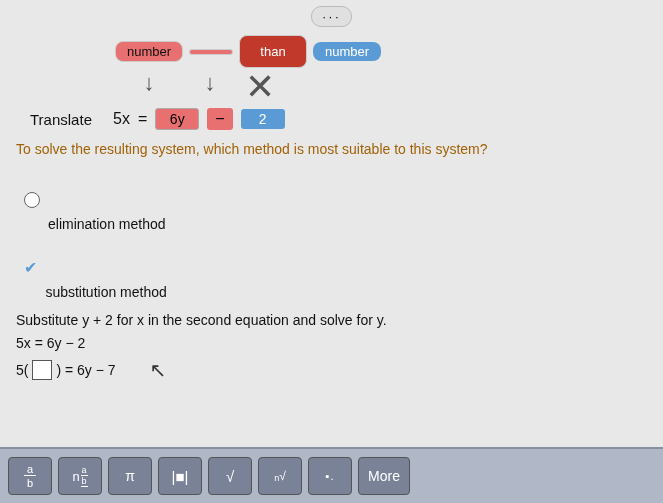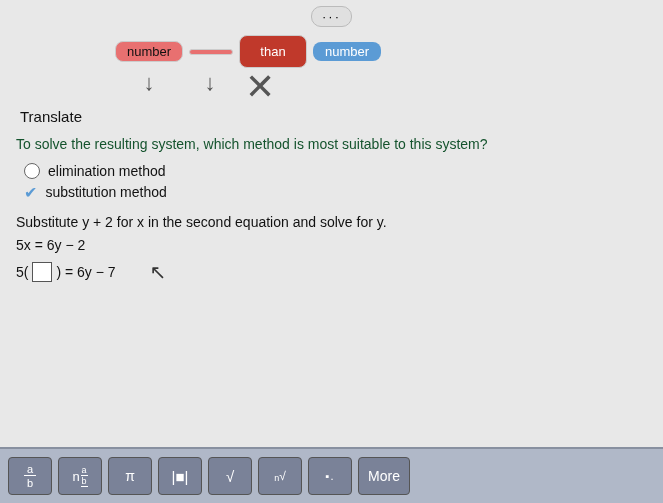--- a/index.html
+++ b/index.html
@@ -86,20 +86,21 @@
       width: 30px;
       text-align: center;
       margin-left: 6px;
     }
 
     .translate-row {
       display: flex;
       align-items: center;
       gap: 8px;
       margin-top: 0px;
+      margin-left: 10px;
     }
 
     .translate-label {
       font-size: 15px;
       color: #111;
       min-width: 75px;
     }
 
     .equation-parts {
       display: flex;
@@ -131,21 +132,21 @@
     .eq-dash {
       font-size: 16px;
       background: #e87070;
       padding: 2px 8px;
       border-radius: 3px;
     }
 
     .question-text {
       padding: 10px 16px 6px 16px;
       font-size: 14px;
-      color: #14532d;
+      color: #a16207;
       line-height: 1.4;
     }
 
     .options-area {
       padding: 2px 20px 4px 24px;
     }
 
     .option-row {
       display: flex;
       align-items: center;
@@ -166,20 +167,21 @@
     }
 
     .radio-checked {
       font-size: 16px;
       color: #5b9bd5;
     }
 
     .option-text {
       font-size: 14px;
       color: #111;
+      margin-top: 48px;
     }
 
     .substitute-area {
       padding: 4px 16px 4px 16px;
     }
 
     .substitute-text {
       font-size: 14px;
       color: #111;
       margin-bottom: 4px;
@@ -322,20 +324,27 @@
 
   <div class="arrows-row">
     <span class="arrow-down">↓</span>
     <span class="arrow-down2" style="margin-left:12px;">↓</span>
 
     <span style="font-size:36px; color:#555; margin-left:20px; margin-top:-4px;">✕</span>
   </div>
 
   <div class="translate-row">
     <span class="translate-label">Translate</span>
+    <div class="equation-parts">
+      <span class="eq-part">5x</span>
+      <span class="eq-part">=</span>
+      <span class="eq-box">6y</span>
+      <span class="eq-dash">−</span>
+      <span class="eq-box eq-box-blue">2</span>
+    </div>
   </div>
 </div>
 
 <div class="question-text">To solve the resulting system, which method is most suitable to this system?</div>
 
 <div class="options-area">
   <div class="option-row">
     <div class="radio-outer">
     </div>
     <span class="option-text">elimination method</span>

